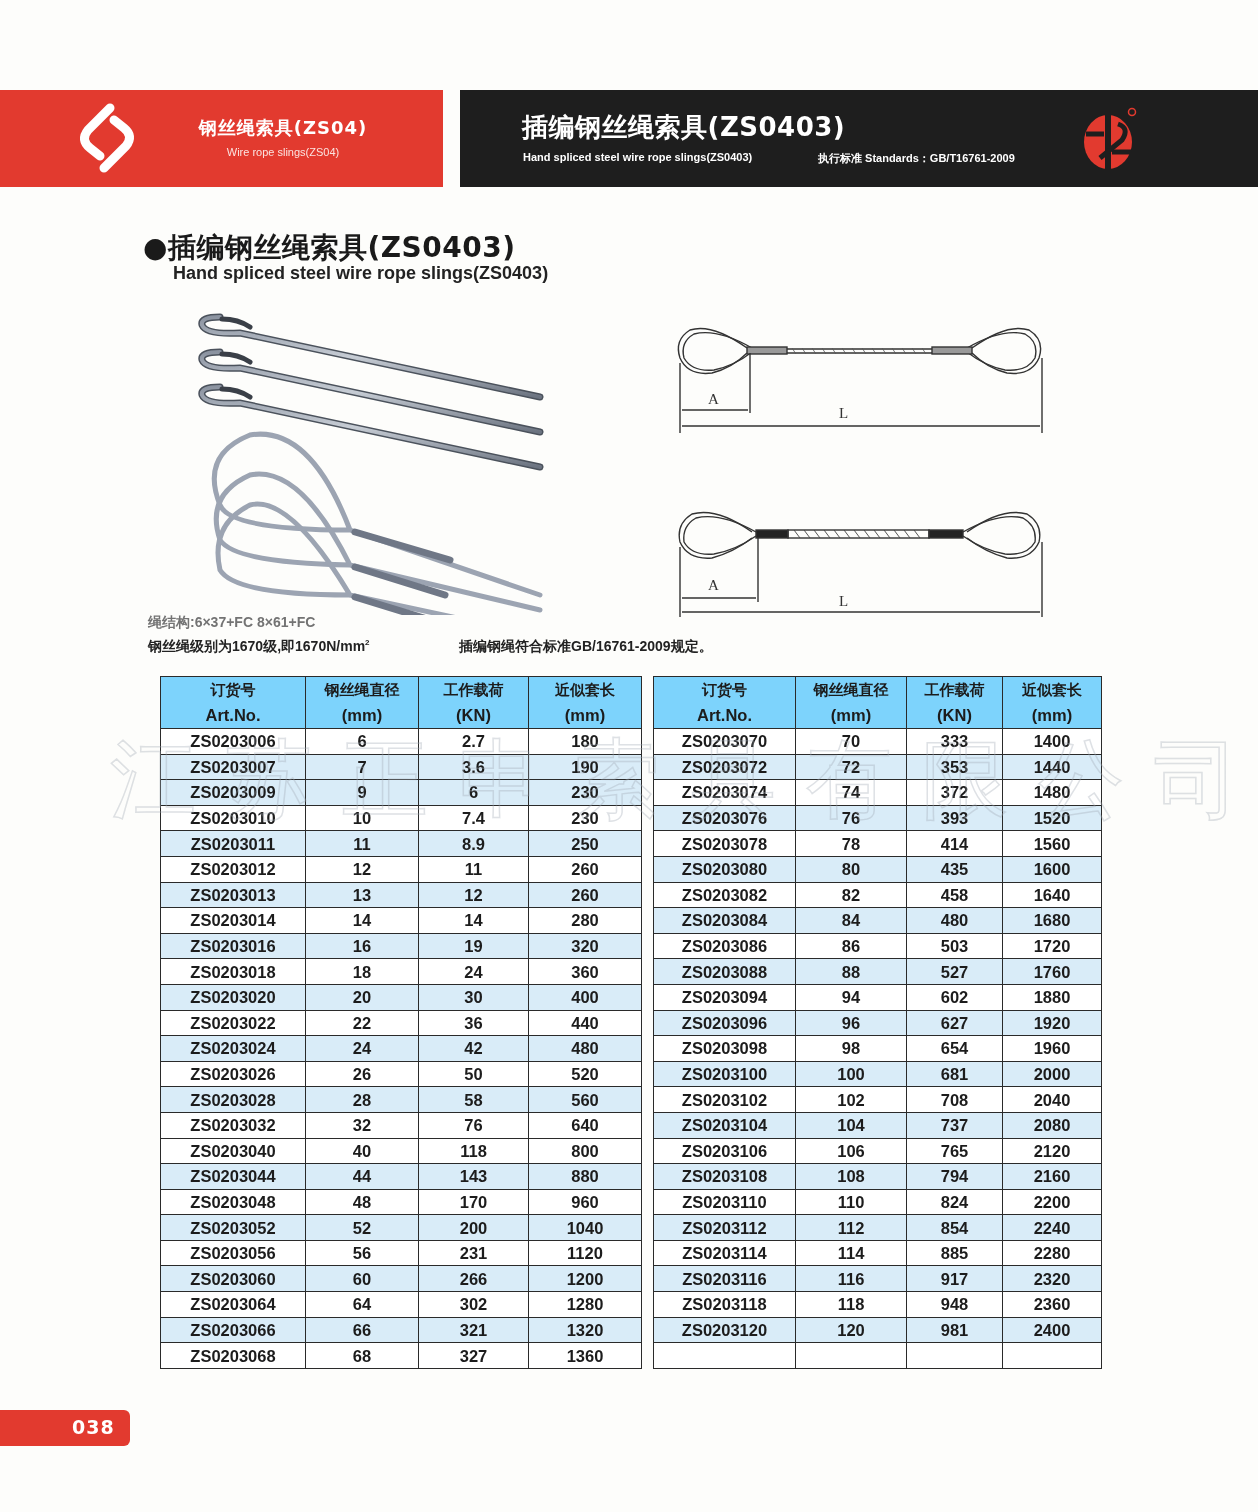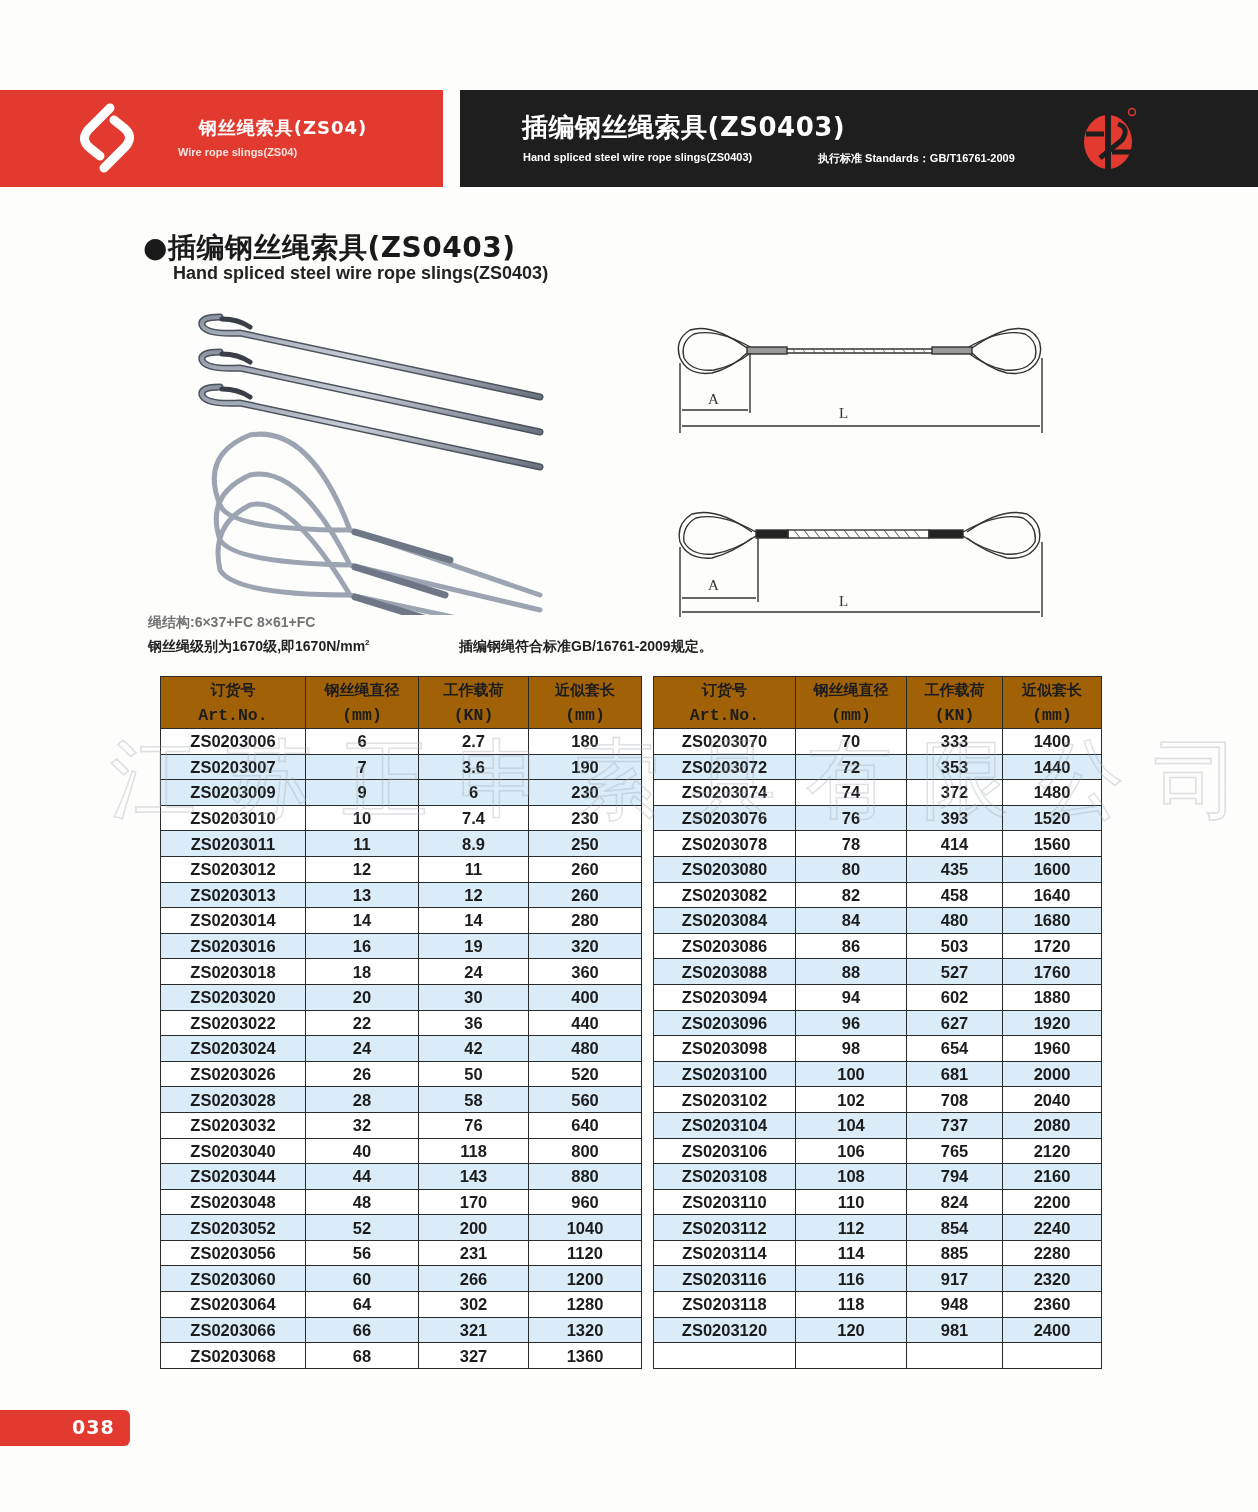--- a/index.html
+++ b/index.html
@@ -18,22 +18,22 @@
   .band-dark {
     left: 460px; top: 90px; width: 798px; height: 97px; background: #1e1e1e;
   }
   .red-logo { left: 74px; top: 100px; width: 66px; height: 76px; }
   .red-title {
     left: 178px; top: 116px; width: 210px; text-align: center;
     color: #fff; font-weight: bold; font-size: 18px; letter-spacing: 1px;
     font-family: "DejaVu Sans", sans-serif;
   }
   .red-sub {
-    left: 178px; top: 146px; width: 210px; text-align: left;
-    color: #fbe3e0; font-size: 11px; font-weight: bold;
+    left: 178px; top: 146px; width: 210px; text-align: center;
+    color: #fbe3e0; font-size: 11px;
   }
   .dark-title {
     left: 522px; top: 110px; color: #fff; font-weight: bold; font-size: 26px;
     font-family: "DejaVu Sans", sans-serif; letter-spacing: 0.5px;
   }
   .dark-sub {
     left: 523px; top: 151px; color: #fff; font-size: 11px; font-weight: bold;
   }
   .dark-std {
     left: 818px; top: 151px; color: #fff; font-size: 11px; font-weight: bold;
@@ -60,25 +60,25 @@
 
   
   table.spec {
     position: absolute; border-collapse: collapse; table-layout: fixed;
     font-weight: bold; font-size: 16.5px; color: #1c1c1c;
   }
   table.spec th, table.spec td {
     border: 1.3px solid #2a2a2a; text-align: center; padding: 0;
   }
   table.spec th {
-    background: #a16207; height: 51px; font-size: 16px; line-height: 25px;
+    background: #7dd3fc; height: 51px; font-size: 16px; line-height: 25px;
     font-weight: bold; color: #1c1c1c;
   }
   table.spec th .cn { display: block; font-family: "DejaVu Sans", sans-serif; font-size: 15px; }
-  table.spec th .en { display: block; font-size: 16.5px; font-family: Liberation Mono, monospace; }
+  table.spec th .en { display: block; font-size: 16.5px; }
   table.spec td { height: 24.6px; line-height: 24px; }
   table.spec tr.alt td { background: #d9ecf8; }
   table.spec tr.plain td { background: #ffffff; }
   #tbl-left { left: 160px; top: 676px; width: 481px; }
   #tbl-right { left: 653px; top: 676px; width: 448px; }
 
   
   .watermark {
     left: 110px; top: 722px; width: 1040px; height: 100px;
     pointer-events: none; font-family: "DejaVu Sans", sans-serif;

